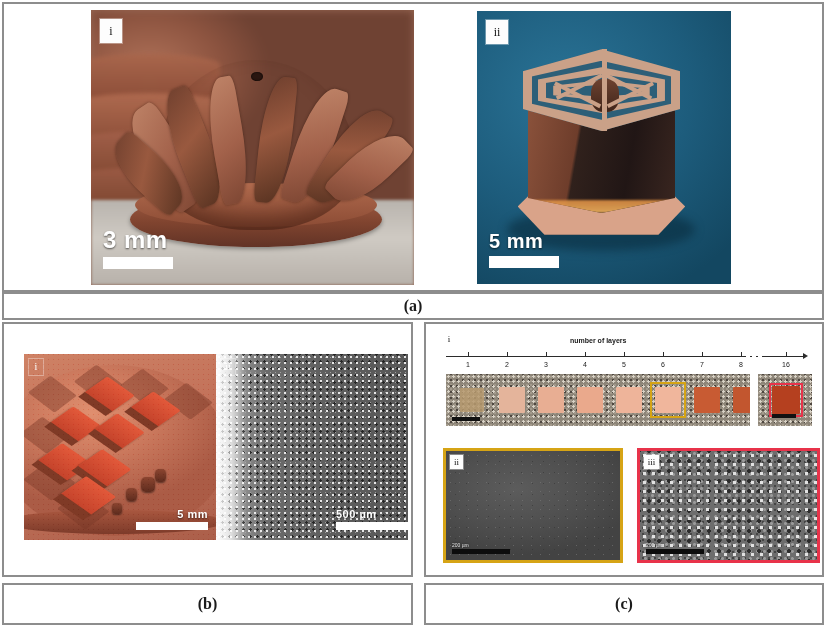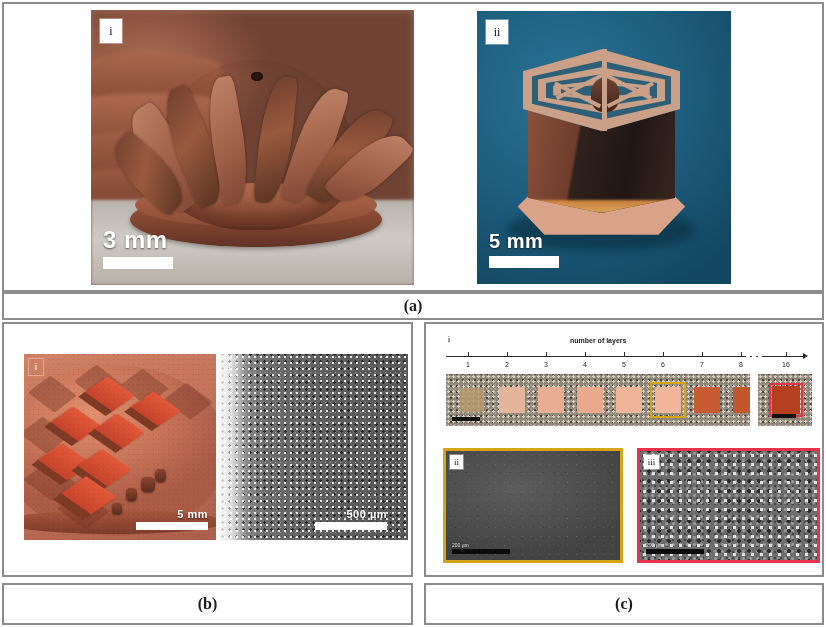--- a/index.html
+++ b/index.html
@@ -268,21 +268,21 @@
     </div>
   </div>
 
   <div class="photo" id="b2" style="left:216px;top:354px;width:192px;height:186px;">
     <div class="bg"></div>
     <div class="grain"></div>
     <div class="light"></div>
 
     <div class="badge" style="left:5px;top:5px;width:14px;height:16px;font-size:10px;background:transparent;color:#fff;">ii</div>
 
-    <div class="sbar" style="right:21px;bottom:10px;text-align:right;">
+    <div class="sbar" style="right:0;bottom:10px;">
       <div class="txt" style="font-size:11px;margin-bottom:2px;">500 µm</div>
       <div class="bar" style="width:72px;height:8px;margin-left:auto;"></div>
     </div>
   </div>
 
   <div class="cap" style="left:2px;top:583px;width:411px;height:42px;">(b)</div>
 
   <div class="frame" style="left:424px;top:322px;width:400px;height:255px;"></div>
 
   <div id="c1" style="left:432px;top:330px;width:384px;height:118px;">

